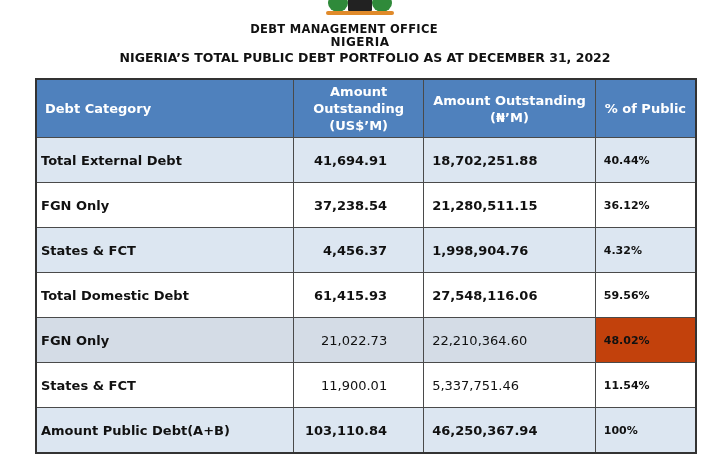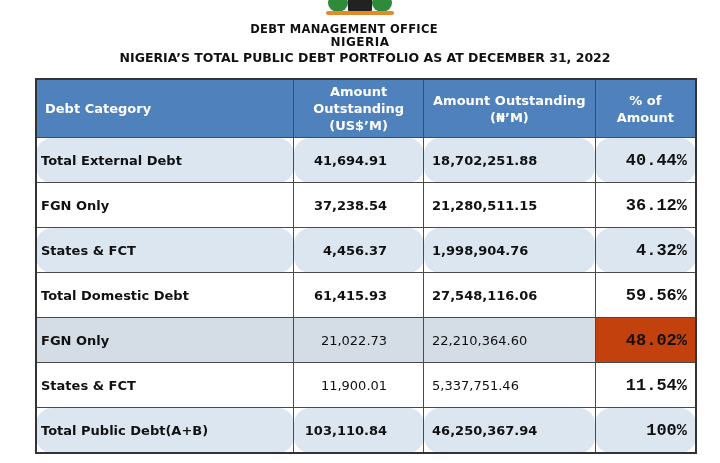--- a/index.html
+++ b/index.html
@@ -39,23 +39,23 @@
   }
   table.debt th {
     background: #4f81bd; color: #fff; font-weight: bold; font-size: 13px; height: 57px;
   }
   table.debt th.cat { text-align: left; }
   table.debt th.num { text-align: center; line-height: 17px; }
   table.debt td { height: 44px; font-size: 13px; }
   table.debt td.cat { font-weight: bold; text-align: left; padding-left: 4px; }
   table.debt td.usd { text-align: right; padding-right: 36px; }
   table.debt td.ngn { text-align: left; }
-  table.debt td.pct { text-align: right; font-size: 17px; font-weight: bold; font-family: Liberation Mono, monospace; }
+  table.debt td.pct { text-align: left; font-size: 11px; font-weight: bold; }
   .b { font-weight: bold; }
-  tr.blue td { background: #dce6f1; border-radius: 16px; }
+  tr.blue td { background: #dce6f1; }
   tr.white td { background: #ffffff; }
   tr.grey td { background: #d4dce6; }
   tr.grey td.pct { background: #c2410c; }
   col.c1 { width: 259px; } col.c2 { width: 130px; } col.c3 { width: 172px; } col.c4 { width: 101px; }
 </style>
 </head>
 <body>
 
 <div class="crest">
   <div class="wreath-l"></div>
@@ -79,21 +79,21 @@
       <th class="cat">Debt Category</th>
       <th class="num">
         <div>Amount</div>
         <div>Outstanding</div>
         <div>(US$’M)</div>
       </th>
       <th class="num">
         <div>Amount Outstanding</div>
         <div>(₦’M)</div>
       </th>
-      <th class="num">% of Amount</th>
+      <th class="num">% of Public</th>
     </tr>
   </thead>
   <tbody>
     <tr class="blue">
       <td class="cat">Total External Debt</td>
       <td class="usd b">41,694.91</td>
       <td class="ngn b">18,702,251.88</td>
       <td class="pct">40.44%</td>
     </tr>
     <tr class="white">
@@ -120,19 +120,19 @@
       <td class="ngn">22,210,364.60</td>
       <td class="pct">48.02%</td>
     </tr>
     <tr class="white">
       <td class="cat">States &amp; FCT</td>
       <td class="usd">11,900.01</td>
       <td class="ngn">5,337,751.46</td>
       <td class="pct">11.54%</td>
     </tr>
     <tr class="blue">
-      <td class="cat">Total Public Debt(A+B)</td>
+      <td class="cat">Amount Public Debt(A+B)</td>
       <td class="usd b">103,110.84</td>
       <td class="ngn b">46,250,367.94</td>
       <td class="pct">100%</td>
     </tr>
   </tbody>
 </table>
 
 </body></html>

